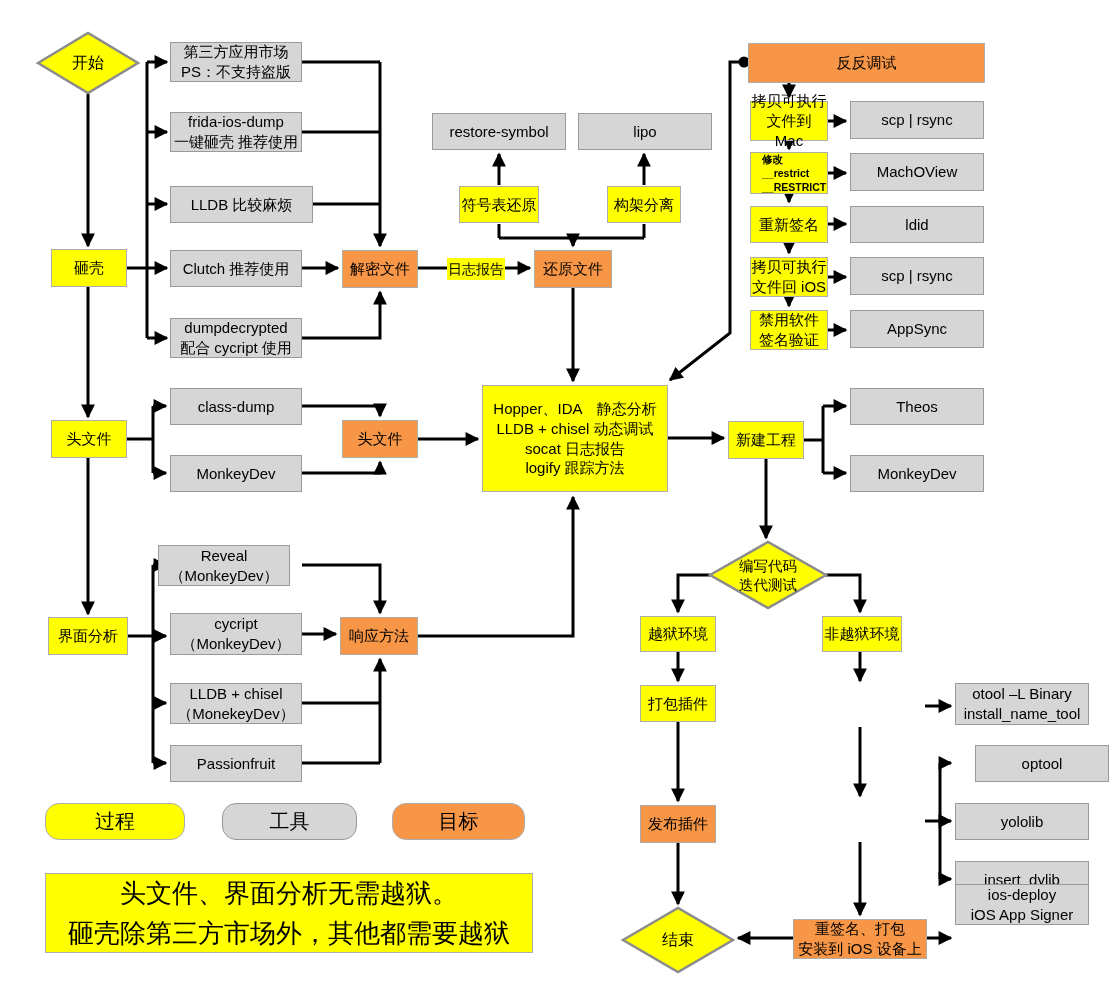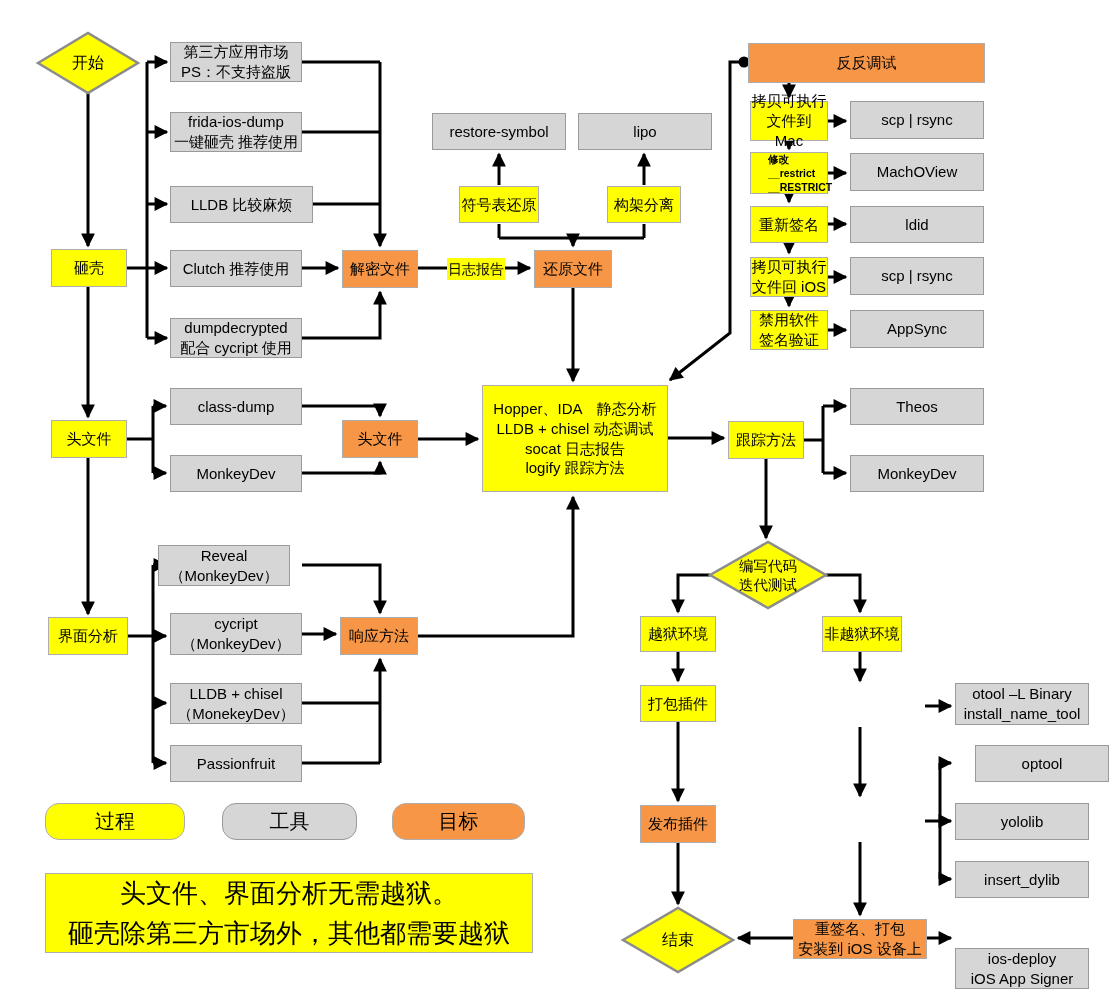--- a/index.html
+++ b/index.html
@@ -11,21 +11,21 @@
   .node{
     position:absolute;z-index:2;display:flex;align-items:center;justify-content:center;
     text-align:center;white-space:pre-line;font-size:15px;line-height:1.32;
     color:#000;box-sizing:border-box;
   }
   .process{background:var(--c-process,#FFFF00);border:1.5px solid #ADADAD;}
   .tool{background:var(--c-tool,#D6D6D6);border:1.5px solid #9A9A9A;}
   .target{background:var(--c-target,#F79646);border:1.5px solid #ADADAD;}
   .plain{background:var(--c-process,#FFFF00);border:none;font-size:14px;}
   .dlabel{background:transparent;border:none;z-index:3;font-size:16px;}
-  .small-left{font-size:10.5px;font-weight:bold;justify-content:flex-start;text-align:left;padding-left:17px;line-height:1.35;}
+  .small-left{font-size:10.5px;font-weight:bold;justify-content:flex-start;text-align:left;padding-left:11px;line-height:1.35;}
   .f14{font-size:13.5px;}
   .f145{font-size:14.5px;}
   .legend{font-size:20px;border-radius:14px;}
   .note{font-size:26px;line-height:1.55;}
 </style>
 </head>
 <body>
 
 <div id="canvas">
 
@@ -177,21 +177,21 @@
 
   <div class="node tool" style="left:170px;top:388px;width:132px;height:37px">class-dump</div>
   <div class="node tool" style="left:170px;top:455px;width:132px;height:37px">MonkeyDev</div>
   <div class="node target" style="left:342px;top:420px;width:76px;height:38px">头文件</div>
 
   <div class="node process" style="left:482px;top:385px;width:186px;height:107px">Hopper、IDA　静态分析
 LLDB + chisel 动态调试
 socat 日志报告
 logify 跟踪方法</div>
 
-  <div class="node process" style="left:728px;top:421px;width:76px;height:38px">跟踪方法</div>
+  <div class="node process" style="left:728px;top:421px;width:76px;height:38px">新建工程</div>
   <div class="node tool" style="left:850px;top:388px;width:134px;height:37px">Theos</div>
   <div class="node tool" style="left:850px;top:455px;width:134px;height:37px">MonkeyDev</div>
 
   <div class="node tool" style="left:158px;top:545px;width:132px;height:41px">Reveal
 （MonkeyDev）</div>
   <div class="node tool" style="left:170px;top:613px;width:132px;height:42px">cycript
 （MonkeyDev）</div>
   <div class="node tool" style="left:170px;top:683px;width:132px;height:41px">LLDB + chisel
 （MonekeyDev）</div>
   <div class="node tool" style="left:170px;top:745px;width:132px;height:37px">Passionfruit</div>
@@ -201,21 +201,21 @@
   <div class="node process" style="left:822px;top:616px;width:80px;height:36px">非越狱环境</div>
   <div class="node process" style="left:640px;top:685px;width:76px;height:37px">打包插件</div>
   <div class="node tool" style="left:955px;top:683px;width:134px;height:42px">otool –L Binary
 install_name_tool</div>
   <div class="node target" style="left:640px;top:805px;width:76px;height:38px">发布插件</div>
   <div class="node tool" style="left:975px;top:745px;width:134px;height:37px">optool</div>
   <div class="node tool" style="left:955px;top:803px;width:134px;height:37px">yololib</div>
   <div class="node tool" style="left:955px;top:861px;width:134px;height:37px">insert_dylib</div>
   <div class="node target" style="left:793px;top:919px;width:134px;height:40px">重签名、打包
 安装到 iOS 设备上</div>
-  <div class="node tool" style="left:955px;top:948px;width:134px;height:41px">ios-deploy
+  <div class="node tool" style="left:955px;top:884px;width:134px;height:41px">ios-deploy
 iOS App Signer</div>
 
   <div class="node process legend" style="left:45px;top:803px;width:140px;height:37px">过程</div>
   <div class="node tool legend" style="left:222px;top:803px;width:135px;height:37px">工具</div>
   <div class="node target legend" style="left:392px;top:803px;width:133px;height:37px">目标</div>
   <div class="node process note" style="left:45px;top:873px;width:488px;height:80px">头文件、界面分析无需越狱。
 砸壳除第三方市场外，其他都需要越狱</div>
 
 </div>
 

